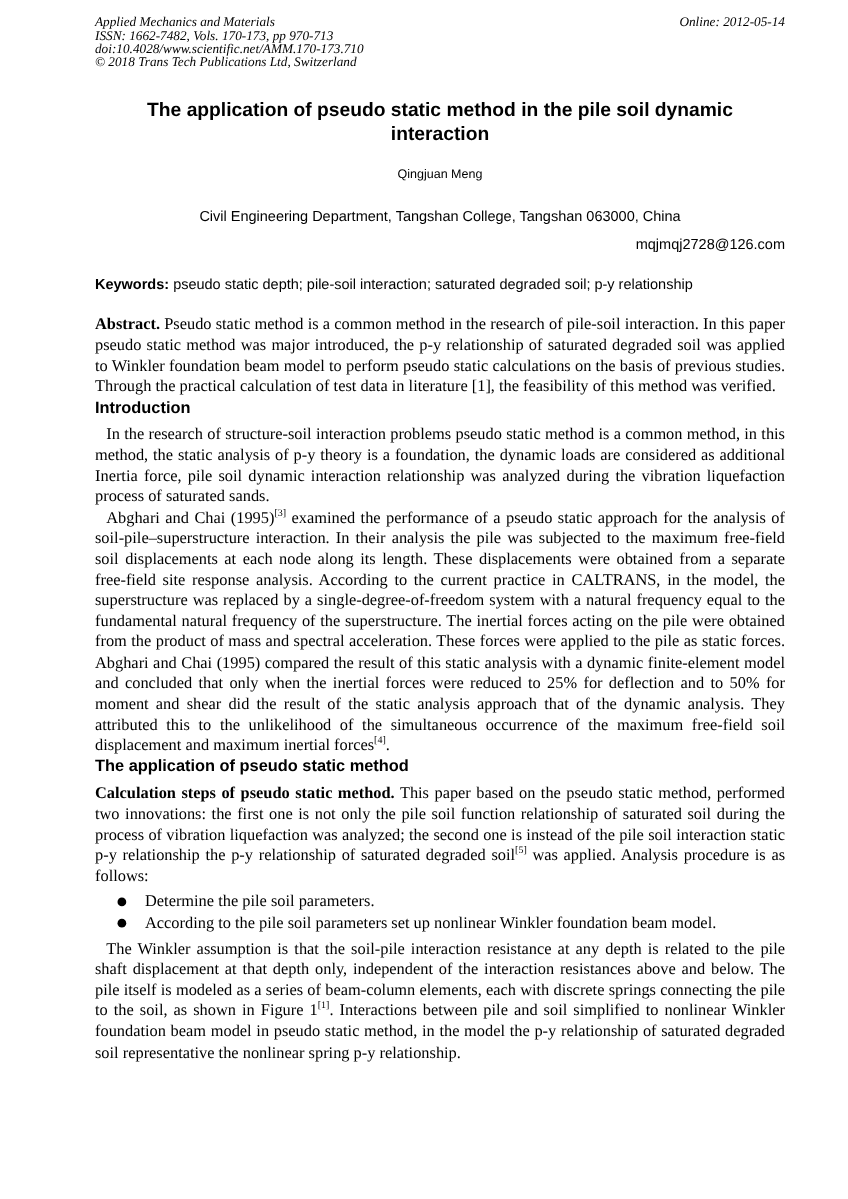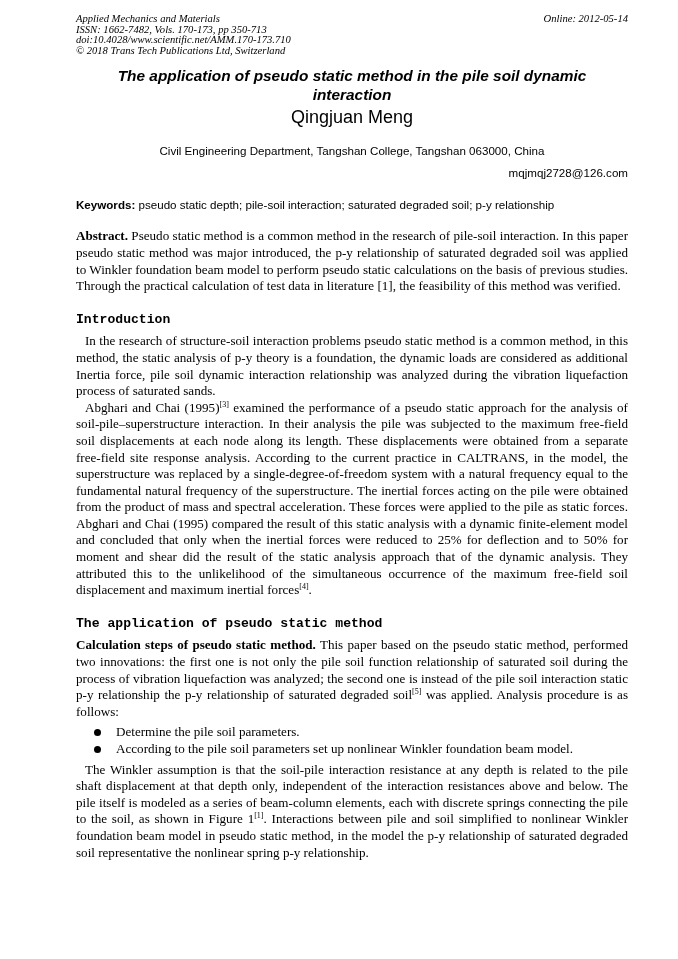--- a/index.html
+++ b/index.html
@@ -1,43 +1,43 @@
 <!DOCTYPE html>
 <html><head>
 <meta charset="utf-8">
 <style>
   html, body { margin: 0; padding: 0; background: #ffffff; }
   body { width: 678px; height: 959px; position: relative; overflow: hidden; color: #000; }
   .page { position: absolute; left: 76px; top: 14px; width: 552px; }
   .hdr { font-family: "Liberation Serif", serif; font-style: italic; font-size: 10.6px; line-height: 10.6px; position: relative; }
   .hdr-online { position: absolute; right: 0; top: 0; margin-left: 43px; }
-  .title { font-family: "Liberation Sans", sans-serif; font-weight: bold; font-size: 15.4px; line-height: 19px; text-align: center; margin-top: 10px; padding: 0 20px; font-style: italic; }
-  .author { font-family: "Liberation Sans", sans-serif; font-size: 18px; text-align: center; margin-top: 4px; line-height: 18px; }
+  .title { font-family: "Liberation Sans", sans-serif; font-weight: bold; font-size: 15.4px; line-height: 19px; text-align: center; margin-top: 23px; padding: 0 20px; }
+  .author { font-family: "Liberation Sans", sans-serif; font-size: 10px; text-align: center; margin-top: 14px; line-height: 18px; }
   .affil { font-family: "Liberation Sans", sans-serif; font-size: 11.6px; text-align: center; margin-top: 18px; line-height: 14px; }
   .email { font-family: "Liberation Sans", sans-serif; font-size: 11.6px; text-align: right; margin-top: 8px; line-height: 14px; }
   .keywords { font-family: "Liberation Sans", sans-serif; font-size: 11.6px; margin-top: 18px; line-height: 14px; }
   .keywords b { font-weight: bold; }
   .body { font-family: "Liberation Serif", serif; font-size: 13.1px; line-height: 16.6px; text-align: justify; }
   .abstract { margin-top: 16px; }
-  .section-title { font-family: Liberation Mono, monospace; font-weight: bold; font-size: 13.1px; line-height: 16.6px; margin-top: 17px; margin-bottom: 5px; }
+  .section-title { font-family: Liberation Sans, sans-serif; font-weight: bold; font-size: 13.1px; line-height: 16.6px; margin-bottom: 5px; }
   .para { text-indent: 9px; margin: 0; }
   .para.noindent { text-indent: 0; }
   sup { font-size: 8px; line-height: 0; vertical-align: super; }
   ul.bullets { list-style: none; margin: 4px; padding: 0; }
   ul.bullets li { position: relative; padding-left: 36px; }
   ul.bullets li .dot { position: absolute; left: 14px; top: 5px; width: 7px; height: 7px; border-radius: 50%; background: #000; }
 </style>
 </head>
 <body>
 
 <div class="page">
 
   <div class="hdr">
     <div>Applied Mechanics and Materials</div>
-    <div>ISSN: 1662-7482, Vols. 170-173, pp 350-713</div>
+    <div>ISSN: 1662-7482, Vols. 170-173, pp 970-713</div>
     <div>doi:10.4028/www.scientific.net/AMM.170-173.710</div>
     <div>© 2018 Trans Tech Publications Ltd, Switzerland</div>
     <div class="hdr-online">Online: 2012-05-14</div>
   </div>
 
   <div class="title">The application of pseudo static method in the pile soil dynamic interaction</div>
   <div class="author">Qingjuan Meng</div>
   <div class="affil">Civil Engineering Department, Tangshan College, Tangshan 063000, China</div>
   <div class="email">mqjmqj2728@126.com</div>
 

